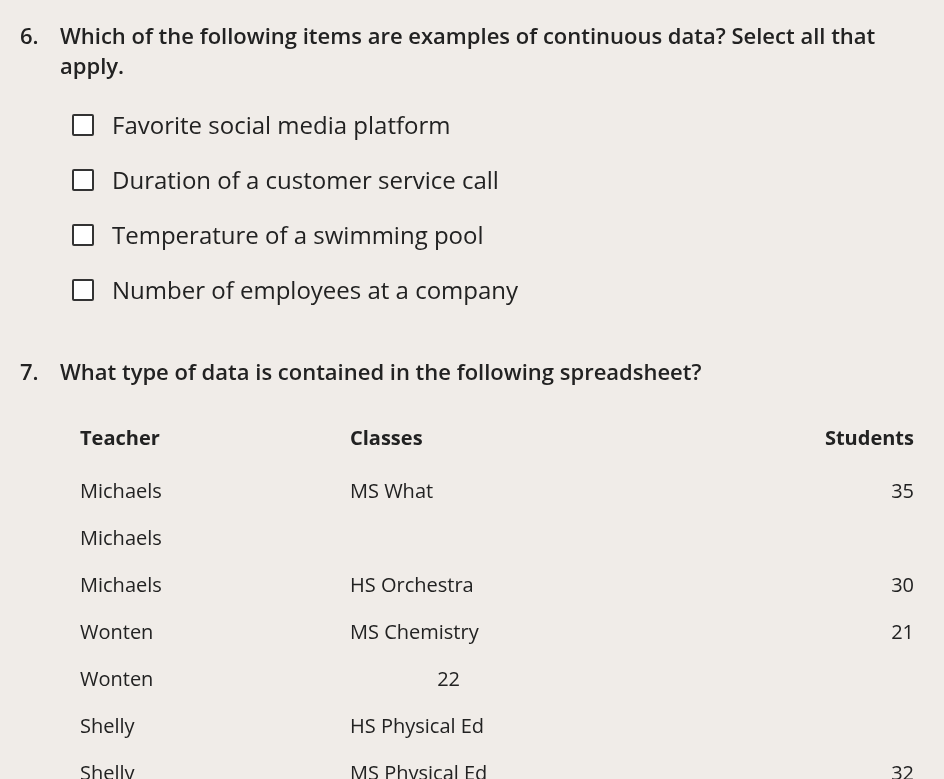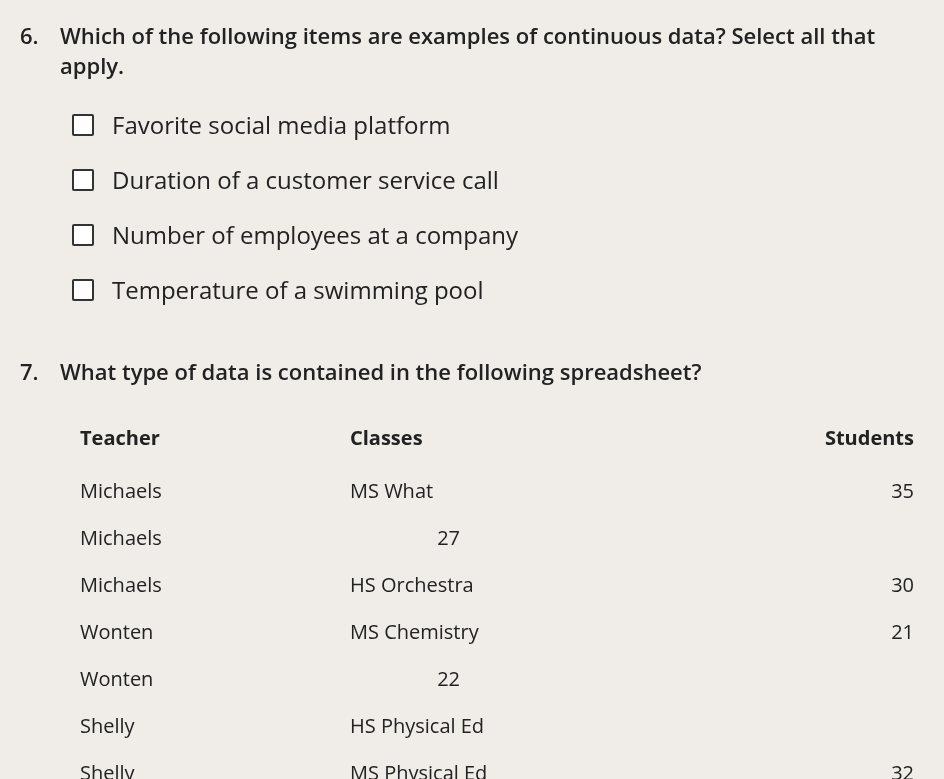--- a/index.html
+++ b/index.html
@@ -93,25 +93,25 @@
     <div class="option">
       <div class="checkbox"></div>
       <span>Favorite social media platform</span>
     </div>
     <div class="option">
       <div class="checkbox"></div>
       <span>Duration of a customer service call</span>
     </div>
     <div class="option">
       <div class="checkbox"></div>
-      <span>Number of employees at a company</span>
+      <span>Temperature of a swimming pool</span>
     </div>
     <div class="option">
       <div class="checkbox"></div>
-      <span>Temperature of a swimming pool</span>
+      <span>Number of employees at a company</span>
     </div>
   </div>
 </div>
 
 <div class="question">
   <div class="q-header">
     <div class="q-num">7.</div>
     <div class="q-text">What type of data is contained in the following spreadsheet?</div>
   </div>
   <div class="spreadsheet">
@@ -120,21 +120,20 @@
       <div class="col-classes">Classes</div>
       <div class="col-students">Students</div>
     </div>
     <div class="ss-row">
       <div class="col-teacher">Michaels</div>
       <div class="col-classes">MS What</div>
       <div class="col-students">35</div>
     </div>
     <div class="ss-row">
       <div class="col-teacher">Michaels</div>
-      <div class="col-students">27</div>
     </div>
     <div class="ss-row">
       <div class="col-teacher">Michaels</div>
       <div class="col-classes">HS Orchestra</div>
       <div class="col-students">30</div>
     </div>
     <div class="ss-row">
       <div class="col-teacher">Wonten</div>
       <div class="col-classes">MS Chemistry</div>
       <div class="col-students">21</div>

